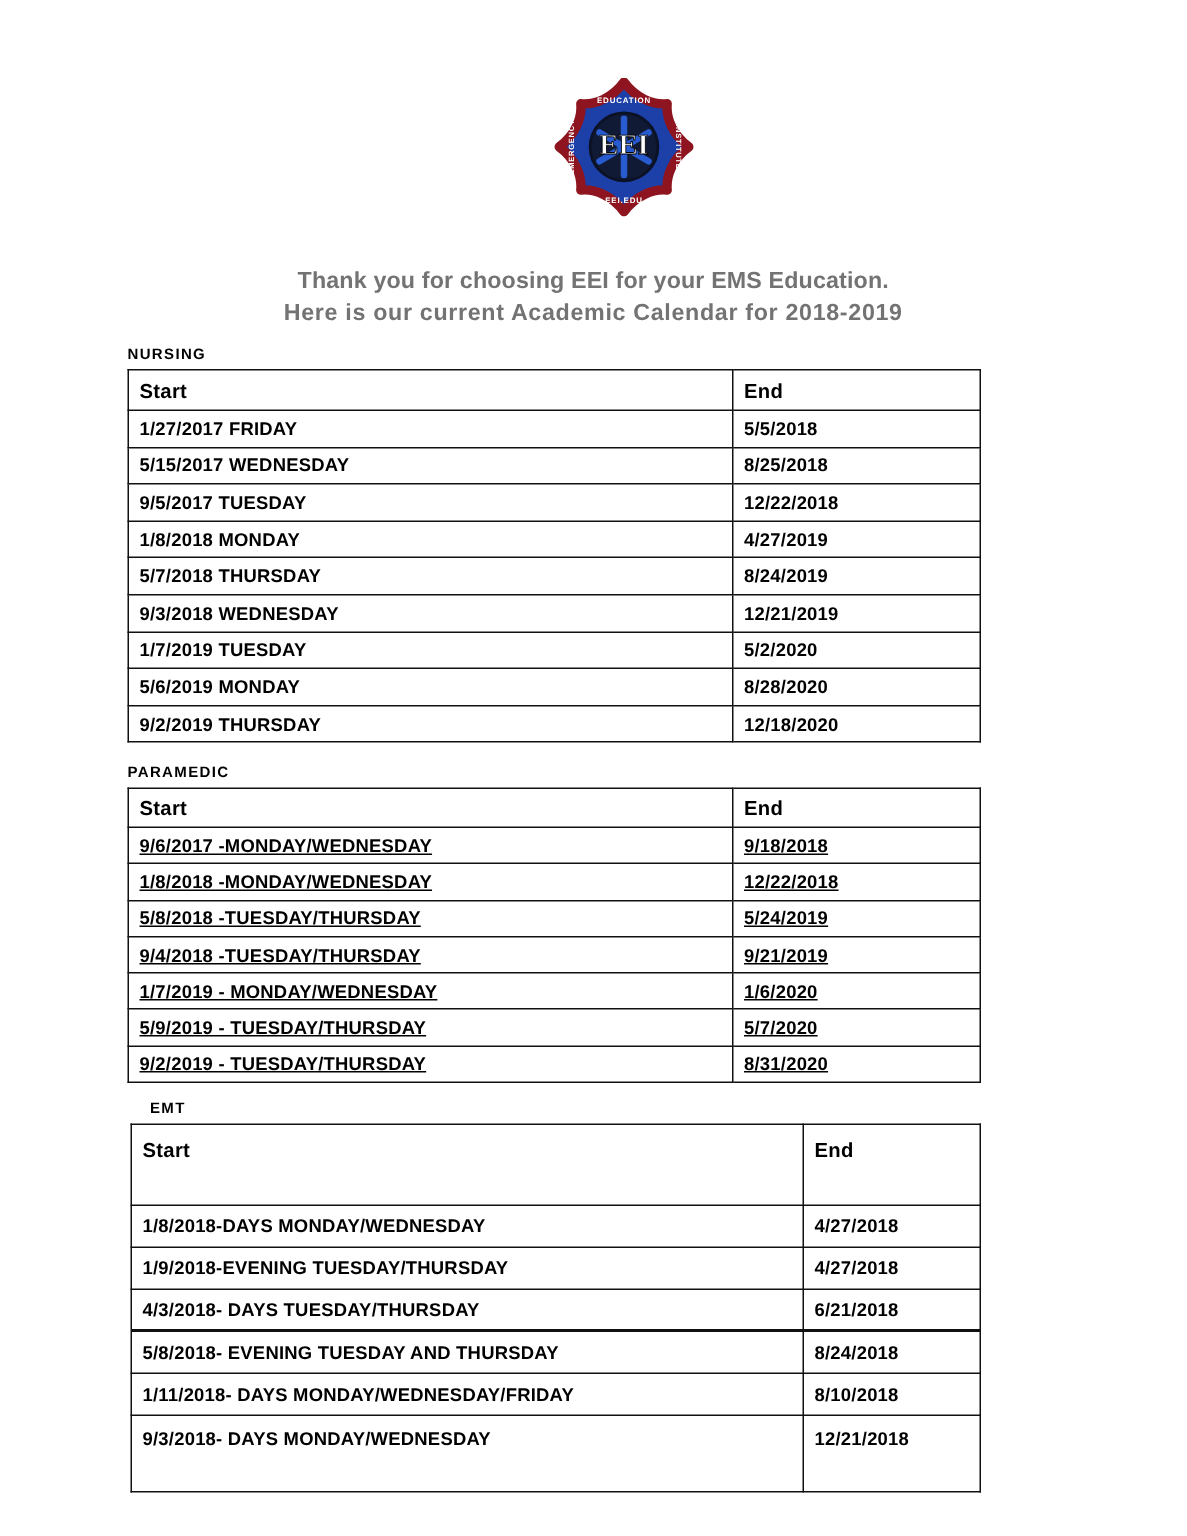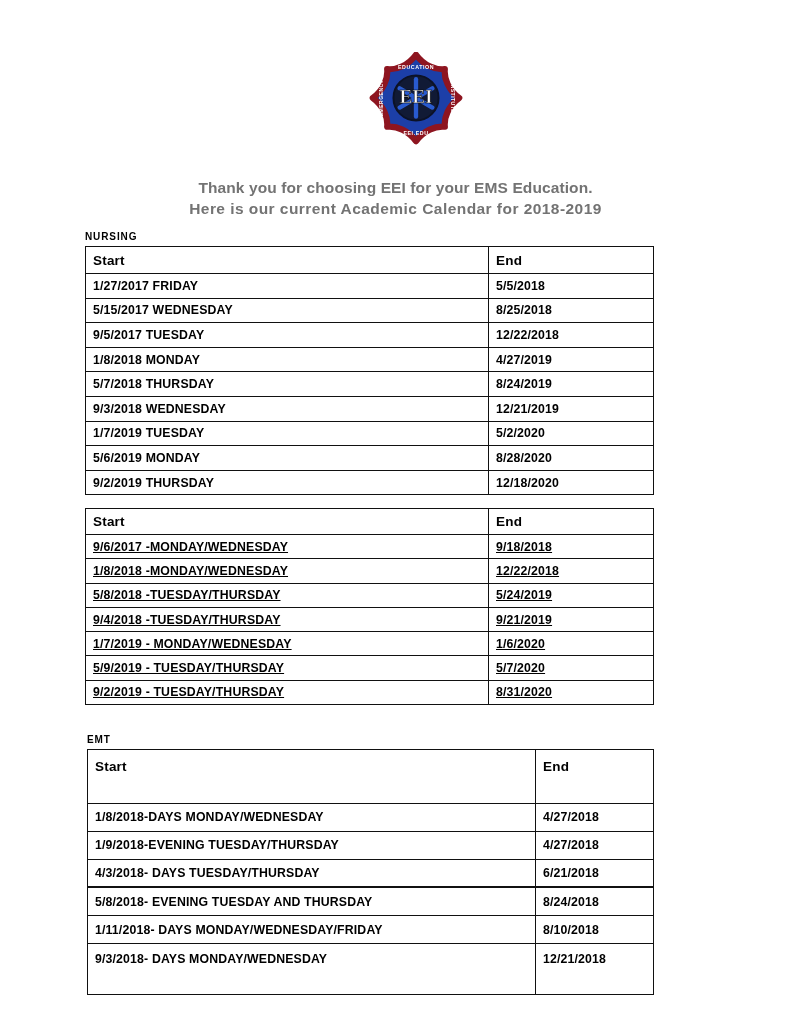--- a/index.html
+++ b/index.html
@@ -94,21 +94,21 @@
   
   #section-paramedic { left: 85px; top: 508px; }
   #section-paramedic table.cal { width: 568px; }
   #section-paramedic th { height: 25px; }
   #section-paramedic td { height: 23.3px; text-decoration: underline; }
   #section-paramedic col.c1 { width: 403px; }
   #section-paramedic col.c2 { width: 165px; }
 
   
   #section-emt { left: 87px; top: 732px; }
-  #section-emt .section-label { }
+  #section-emt .section-label { margin-left: 13px; }
   #section-emt table.cal { width: 566px; }
   #section-emt th { height: 44px; vertical-align: top; padding-top: 9px; }
   #section-emt td { height: 26.8px; }
   #section-emt tr.last td { height: 42px; vertical-align: top; padding-top: 8px; }
   #section-emt col.c1 { width: 448px; }
   #section-emt col.c2 { width: 118px; }
   #section-emt tr.thick-top td { border-top-width: 2.2px; }
 </style>
 </head>
 <body>
@@ -200,20 +200,21 @@
       </tr>
       <tr>
         <td>9/2/2019 THURSDAY</td>
         <td>12/18/2020</td>
       </tr>
     </tbody>
   </table>
 </div>
 
 <div class="section" id="section-paramedic">
+  <div class="section-label">PARAMEDIC</div>
   <table class="cal">
     <colgroup>
         <col class="c1">
         <col class="c2">
       </colgroup>
     <thead>
       <tr>
         <th>Start</th>
         <th>End</th>
       </tr>

